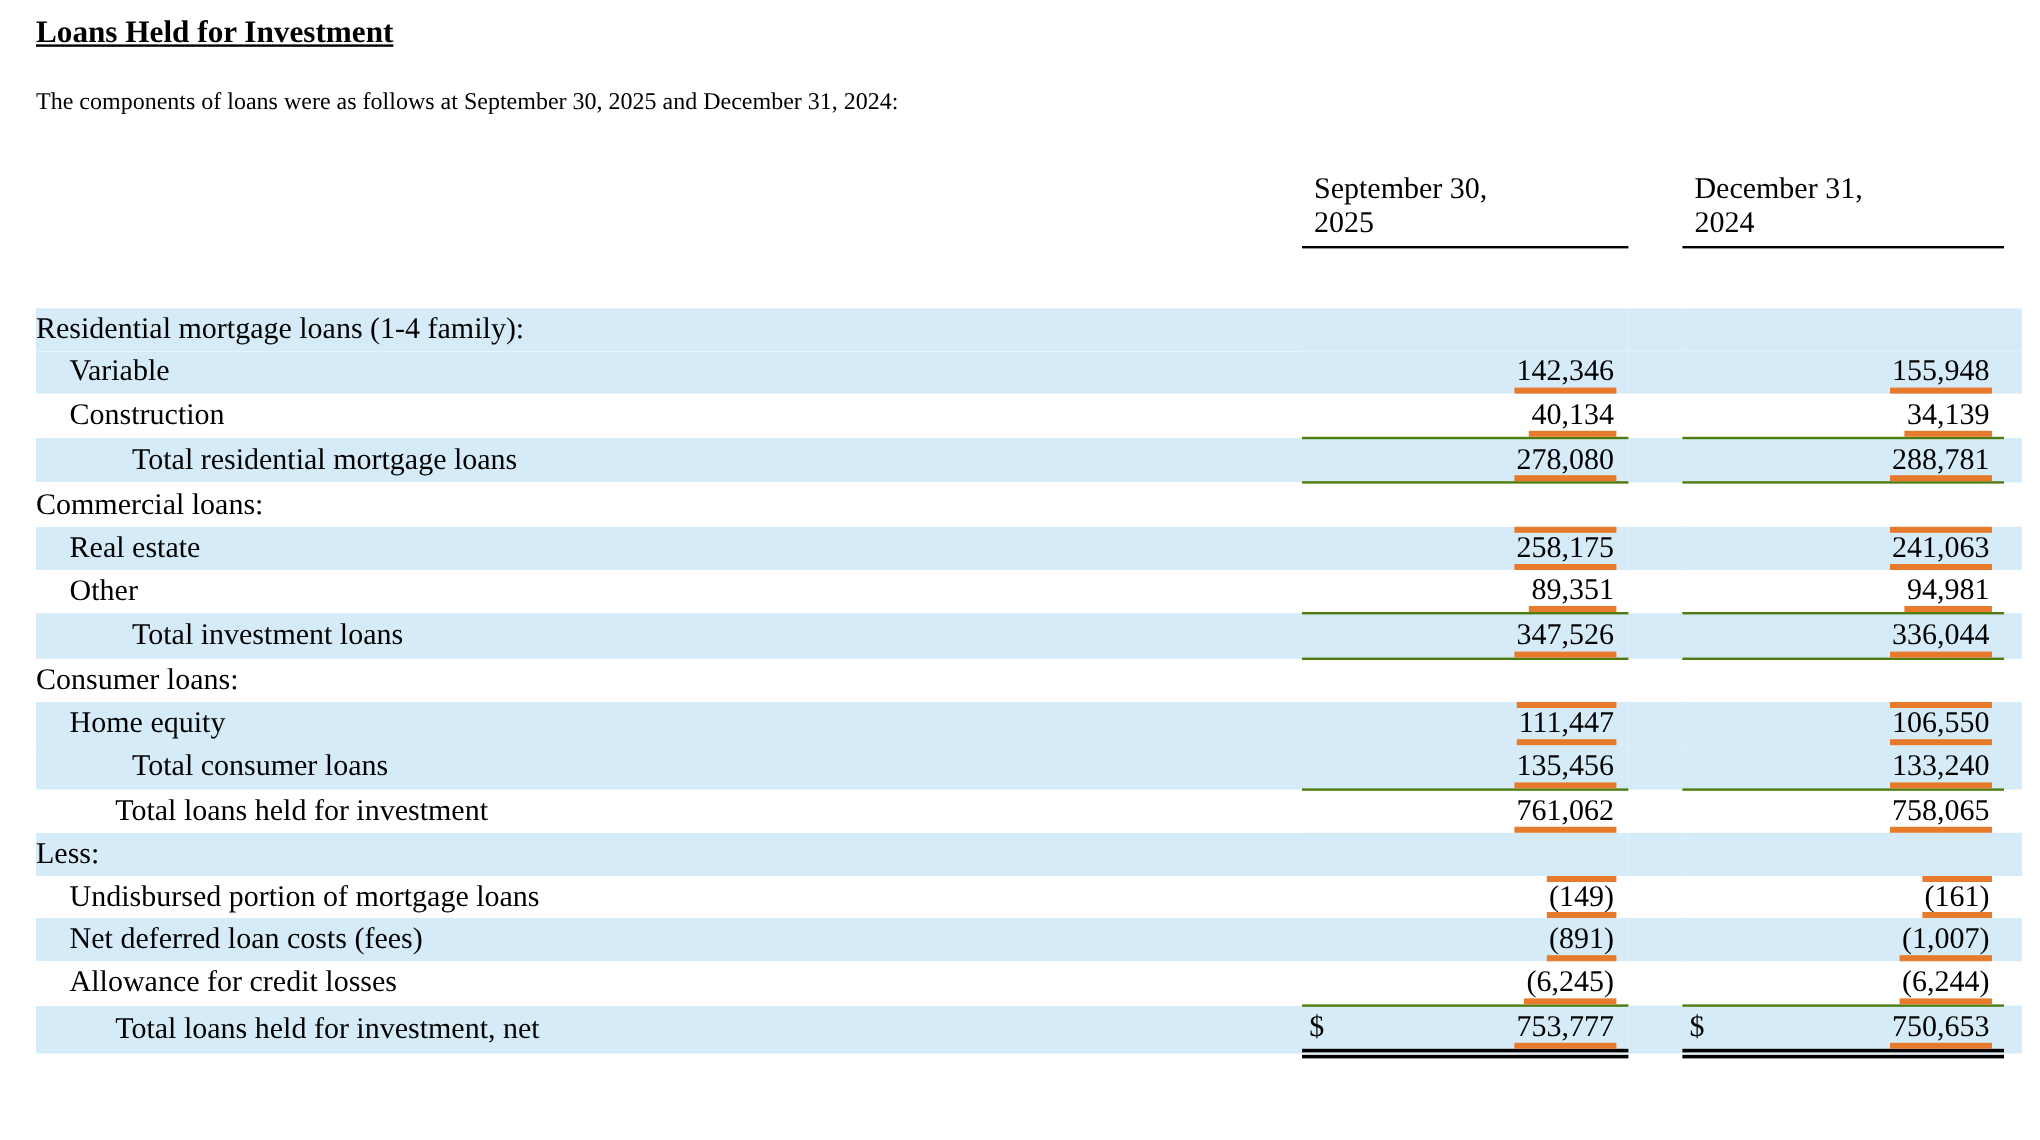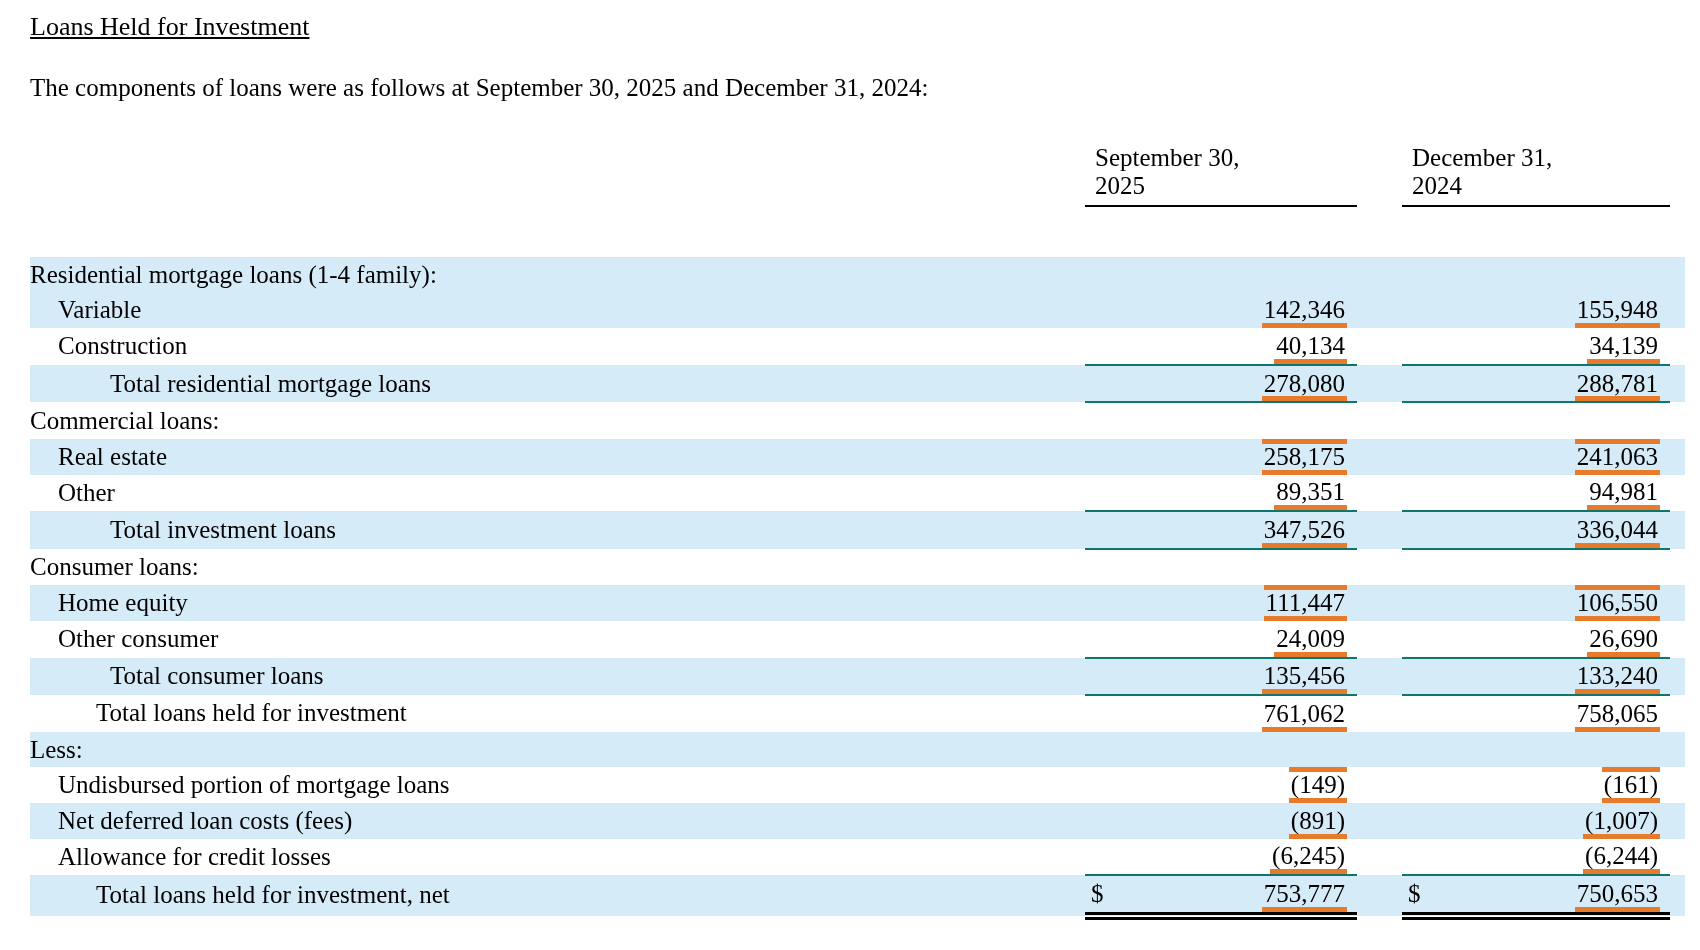--- a/index.html
+++ b/index.html
@@ -6,26 +6,26 @@
   body {
     width:1700px; height:950px; overflow:hidden;
     background:#ffffff; color:#000;
     font-family:"Liberation Serif","DejaVu Serif",serif;
     position:relative;
   }
   .page { position:absolute; inset:0; }
 
   .doc-title {
     position:absolute; left:30px; top:12px;
-    font-size:26px; font-weight:normal; text-decoration:underline;
+    font-size:26px; font-weight:bold; text-decoration:underline;
     white-space:nowrap;
   }
   .doc-intro {
     position:absolute; left:30px; top:74px;
-    font-size:25px; white-space:nowrap;
+    font-size:20px; white-space:nowrap;
   }
 
   table.loans {
     position:absolute; left:30px; top:134px;
     border-collapse:collapse; table-layout:fixed;
     width:1655px; font-size:25px;
   }
   col.c-label { width:1055px; }
   col.c-g1    { width:272px; }
   col.c-gap   { width:45px; }
@@ -57,21 +57,21 @@
   }
   .cur { display:flex; align-items:center; }
   .val {
     margin-left:auto; display:flex; align-items:center;
     padding:0 2px; box-sizing:border-box;
     border-top:5px solid transparent; border-bottom:5px solid transparent;
   }
   .val.mt { border-top-color:var(--change-marker); }
   .val.mb { border-bottom-color:var(--change-marker); }
 
-  td.rule-single { border-bottom:2px solid #0f766e; }
+  td.rule-single { border-bottom:2px solid #4d7c0f; }
   td.rule-double { border-bottom:8px double #000; }
   td.gap, td.pad { border:none; }
 </style>
 </head>
 <body style="--row-highlight: #D6EBF8; --change-marker: #E87A2C;">
 
 <div class="page">
 
   <div class="doc-title">Loans Held for Investment</div>
   <div class="doc-intro">The components of loans were as follows at September 30, 2025 and December 31, 2024:</div>
@@ -234,35 +234,20 @@
             </div>
           </td>
           <td class="gap"></td>
           <td class="num">
             <div class="cellflex">
               <span class="val mt mb">106,550</span>
             </div>
           </td>
           <td class="pad"></td>
         </tr>
-        <tr>
-          <td class="label ind1">Other consumer</td>
-          <td class="num rule-single">
-            <div class="cellflex">
-              <span class="val mb">24,009</span>
-            </div>
-          </td>
-          <td class="gap"></td>
-          <td class="num rule-single">
-            <div class="cellflex">
-              <span class="val mb">26,690</span>
-            </div>
-          </td>
-          <td class="pad"></td>
-        </tr>
         <tr class="hl">
           <td class="label ind2">Total consumer loans</td>
           <td class="num rule-single">
             <div class="cellflex">
               <span class="val mb">135,456</span>
             </div>
           </td>
           <td class="gap"></td>
           <td class="num rule-single">
             <div class="cellflex">

